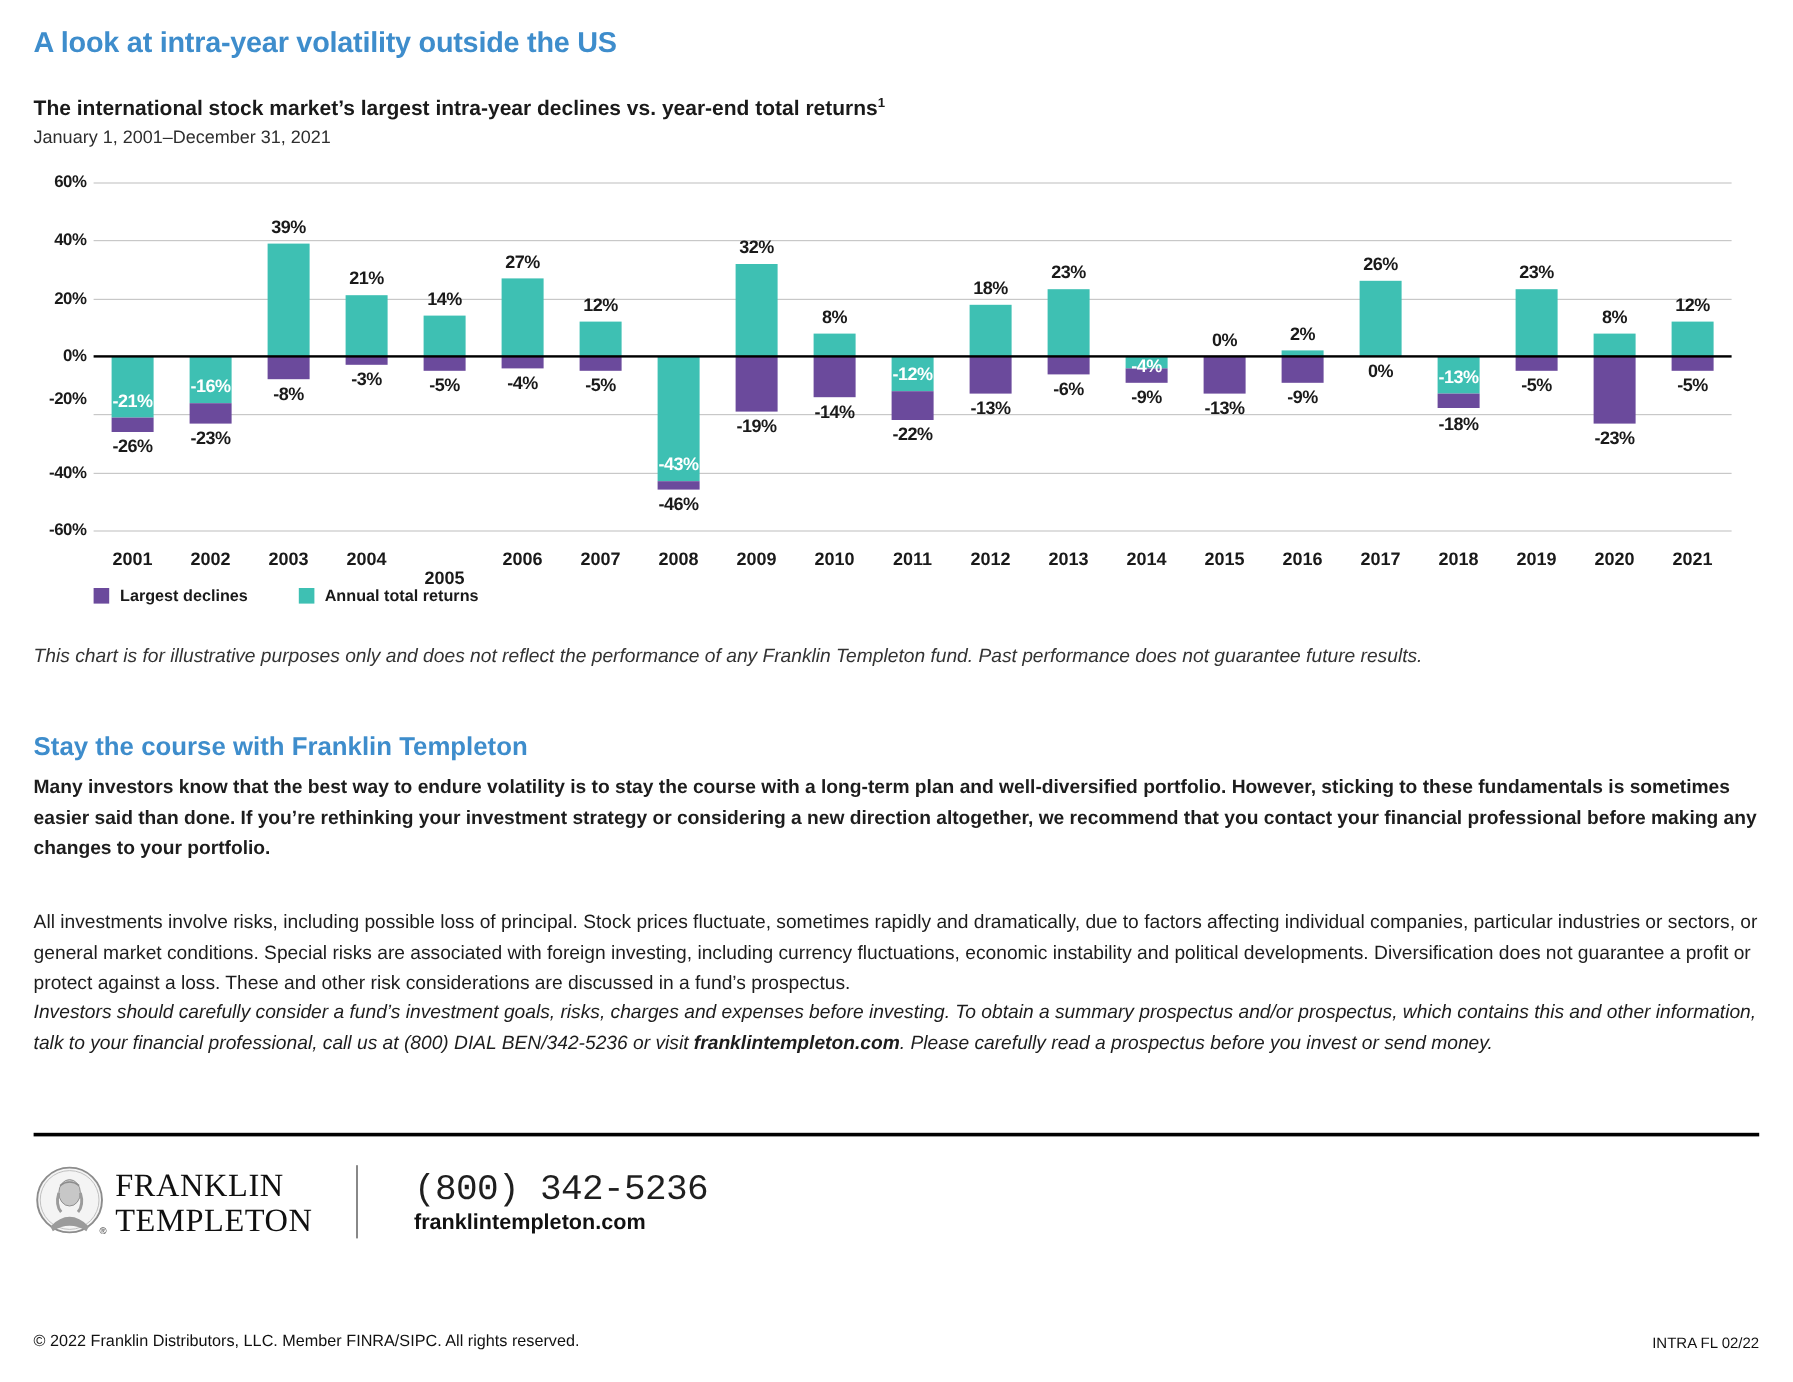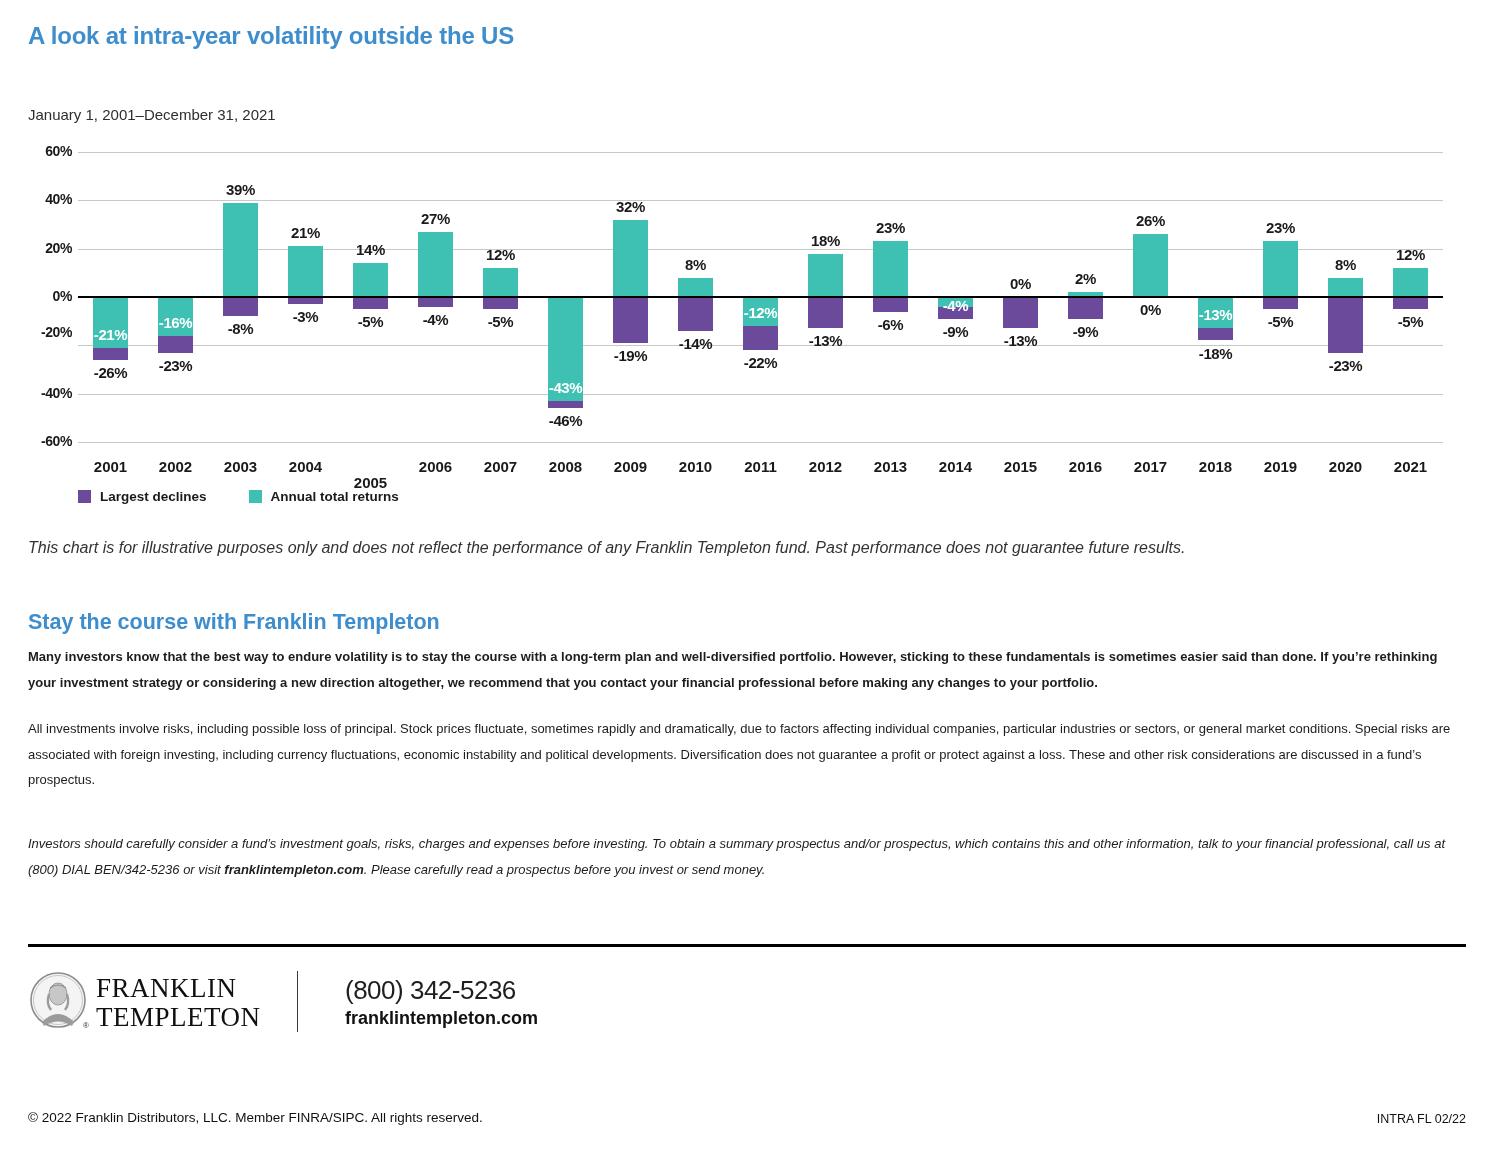--- a/index.html
+++ b/index.html
@@ -26,41 +26,44 @@
   .year-label { position:absolute; top:458px; text-align:center; font-size:15px; font-weight:bold; color:#1a1a1a; }
 
   .legend { left:78px; top:489px; display:flex; align-items:center; gap:42px; }
   .legend-item { display:flex; align-items:center; gap:9px; }
   .legend-swatch { width:13px; height:13px; display:inline-block; }
   .legend-label { font-size:13.5px; font-weight:bold; color:#1a1a1a; }
 
   .chart-disclaimer { left:28px; top:539px; width:1440px; font-size:16px; font-style:italic; color:#333; }
 
   .section-heading { left:28px; top:610px; font-size:21.5px; font-weight:bold; color:#3e8dcc; }
-  .para { left:28px; width:1440px; font-size:13px; line-height:25.5px; color:#1d1d1d; }
+  .para { left:28px; width:1440px; font-size:16px; line-height:25.5px; color:#1d1d1d; }
   .para-bold { top:644px; font-weight:bold; }
-  .para-risk { top:716px; }
+  .para-risk { top:756px; }
   .para-prospectus { top:831px; font-style:italic; }
   .para-prospectus b { font-style:italic; }
 
   .footer-rule { left:28px; top:944px; width:1438px; height:3px; background:#000; }
   .brand-text { left:96px; top:974px; font-family:"Liberation Serif", serif; font-size:27px; line-height:29px; color:#101010; letter-spacing:0.5px; }
   .footer-divider { left:297px; top:971px; width:1px; height:61px; background:#3a3a3a; }
-  .footer-phone { left:345px; top:975px; font-size:26px; color:#1f1f1f; letter-spacing:-0.5px; }
+  .footer-phone { left:345px; top:975px; font-size:30px; color:#1f1f1f; letter-spacing:-0.5px;font-family:Liberation Mono, monospace; }
   .footer-site  { left:345px; top:1008px; font-size:18px; font-weight:bold; color:#111; }
   .footer-copyright { left:28px; top:1110px; font-size:13.5px; color:#111; }
   .footer-doccode { right:28px; top:1112px; font-size:12.5px; color:#111; text-align:right; }
 </style>
 </head>
 <body>
 
 <div id="page">
 
   <div class="abs page-title">A look at intra-year volatility outside the US</div>
 
+  <div class="abs chart-heading">
+    <span>The international stock market’s largest intra-year declines vs. year-end total returns</span><sup>1</sup>
+  </div>
   <div class="abs date-range">January 1, 2001–December 31, 2021</div>
 
   <div class="abs" id="chart-region">
       <div class="gridline" style="left: 78px; top: 152px; width: 1365px;"></div>
       <div class="ytick" style="left: 22px; top: 143px;">60%</div>
       <div class="gridline" style="left: 78px; top: 200.333px; width: 1365px;"></div>
       <div class="ytick" style="left: 22px; top: 191.333px;">40%</div>
       <div class="gridline" style="left: 78px; top: 248.667px; width: 1365px;"></div>
       <div class="ytick" style="left: 22px; top: 239.667px;">20%</div>
       <div class="zeroline" style="left: 78px; top: 296px; width: 1365px;"></div>

